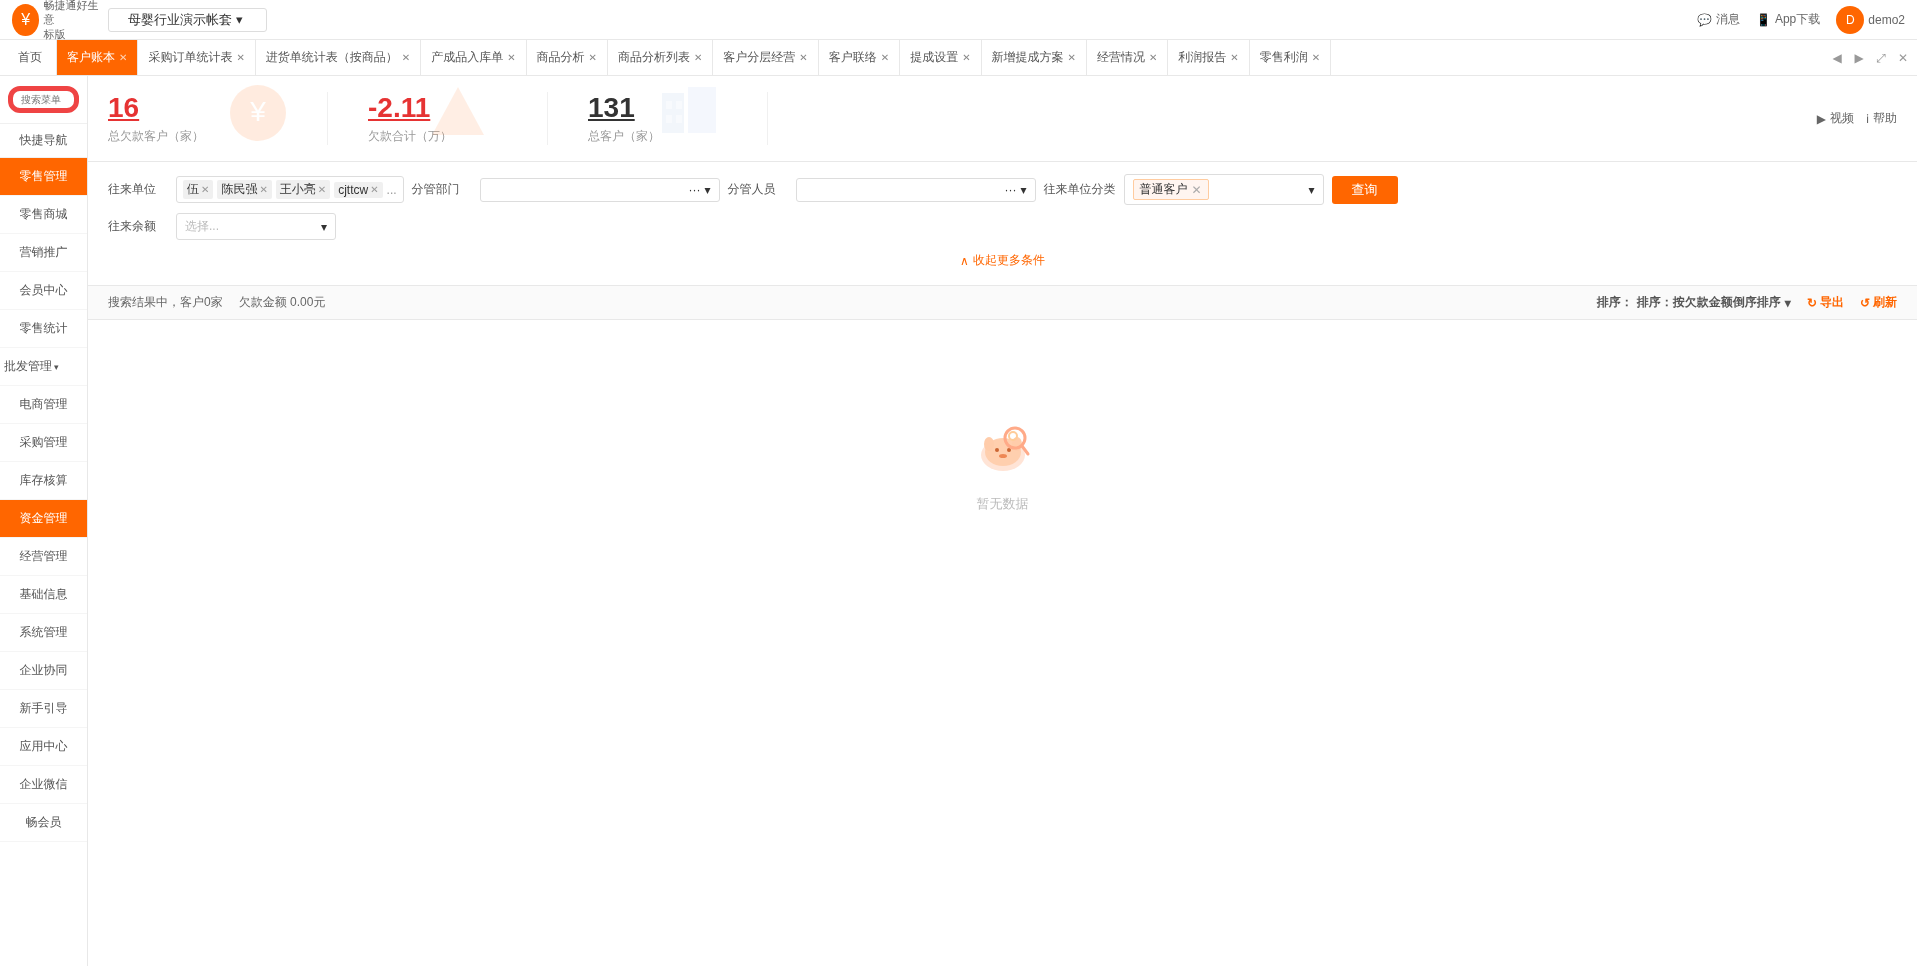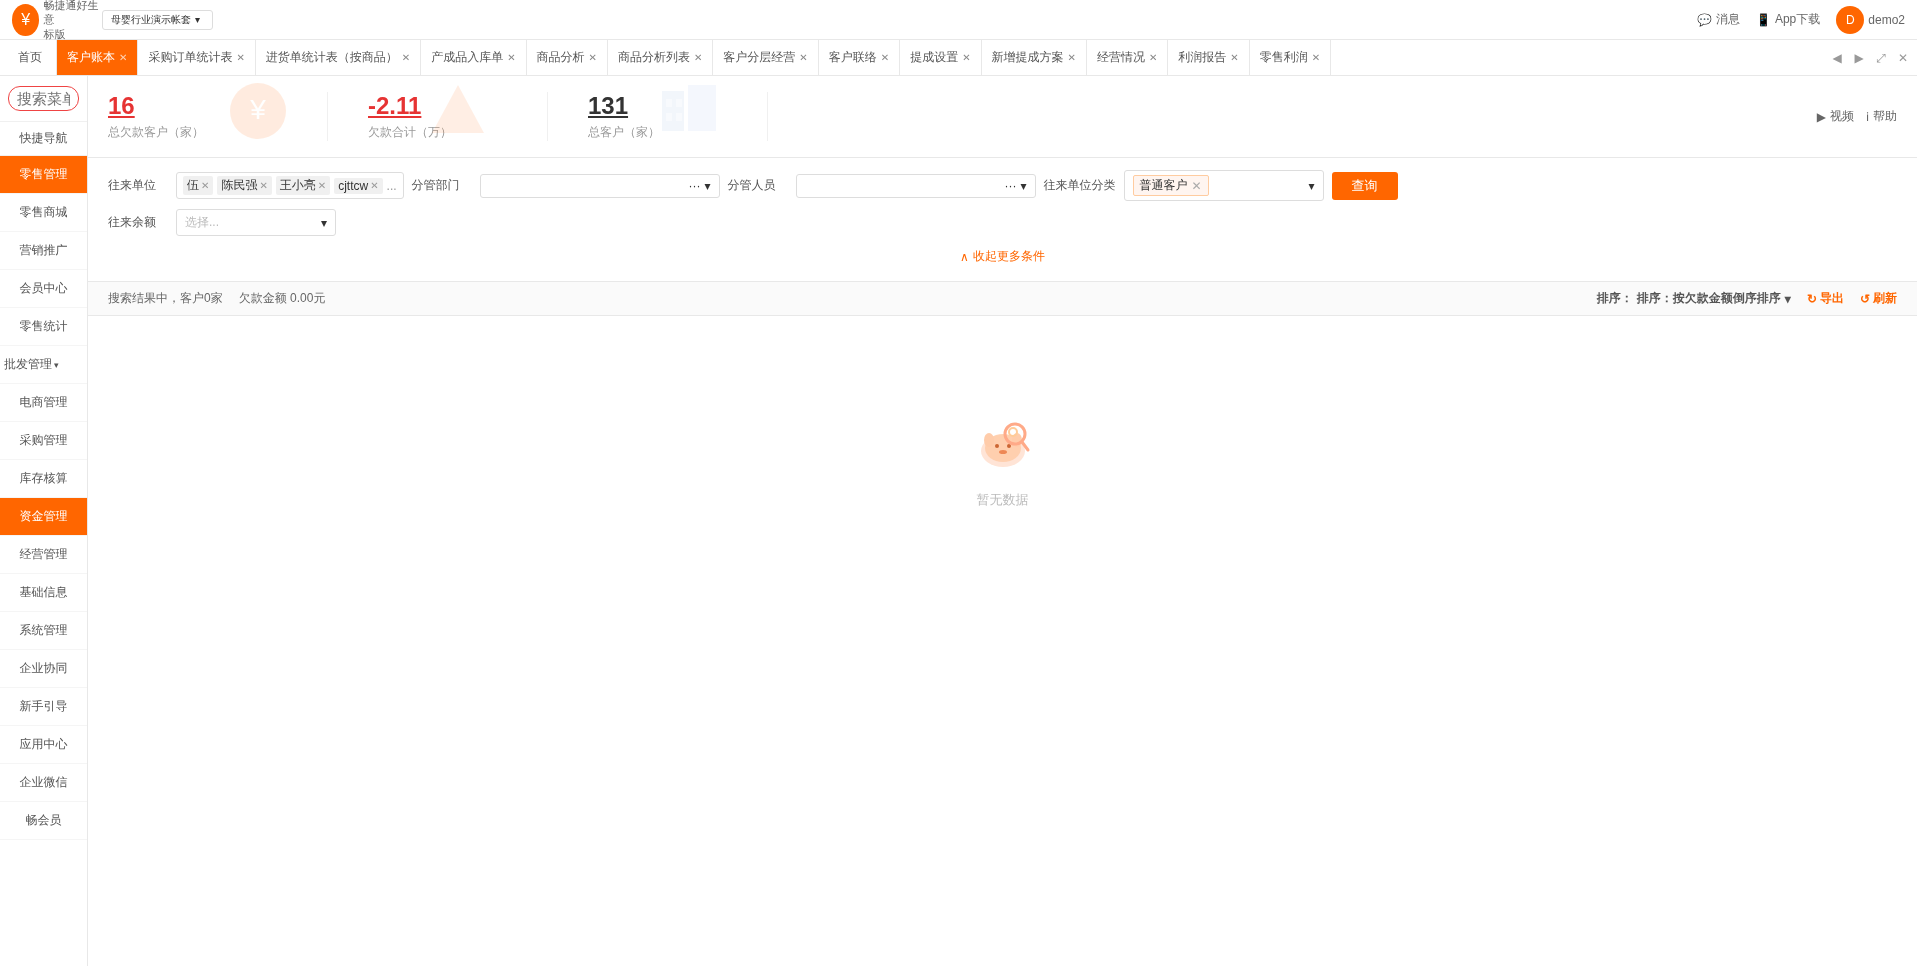--- a/index.html
+++ b/index.html
@@ -32,26 +32,26 @@
       color: #fff;
       font-size: 16px;
       margin-right: 4px;
     }
     .logo-text { font-size: 11px; color: #666; line-height: 1.3; }
     .dropdown-selector {
       display: flex;
       align-items: center;
       border: 1px solid #ddd;
       border-radius: 3px;
-      padding: 2px 8px;
-      cursor: pointer;
-      font-size: 10px;
+      padding: 2px 19px;
+      cursor: pointer;
+      font-size: 13px;
       color: #333;
       background: #fff;
-      margin: 0 2px;
+      margin: 0 8px;
     }
     .dropdown-selector span { margin-right: 4px; }
     .header-right {
       margin-left: auto;
       display: flex;
       align-items: center;
       gap: 16px;
     }
     .header-btn {
       display: flex;
@@ -152,24 +152,24 @@
       flex-direction: column;
       flex-shrink: 0;
       overflow-y: auto;
     }
     .search-menu {
       padding: 10px 8px;
       border-bottom: 1px solid #f0f0f0;
     }
     .search-menu-input {
       width: 100%;
-      border: 1px solid #ef4444;
+      border: 5px solid #ef4444;
       border-radius: 12px;
       padding: 3px 8px;
-      font-size: 15px;
+      font-size: 10px;
       color: #999;
     }
     .quick-nav {
       padding: 8px;
       border-bottom: 1px solid #f0f0f0;
       font-size: 12px;
       color: #555;
       cursor: pointer;
       text-align: center;
     }
@@ -213,21 +213,21 @@
       display: flex;
       flex-direction: column;
       align-items: flex-start;
       padding: 0 40px;
       border-right: 1px solid #f0f0f0;
       position: relative;
     }
     .stat-item:first-child { padding-left: 0; }
     .stat-item:last-child { border-right: none; }
     .stat-value {
-      font-size: 24px;
+      font-size: 28px;
       font-weight: bold;
       color: #ff3333;
       text-decoration: underline;
       cursor: pointer;
     }
     .stat-value.negative { color: #ff3333; }
     .stat-label {
       font-size: 12px;
       color: #999;
       margin-top: 4px;

